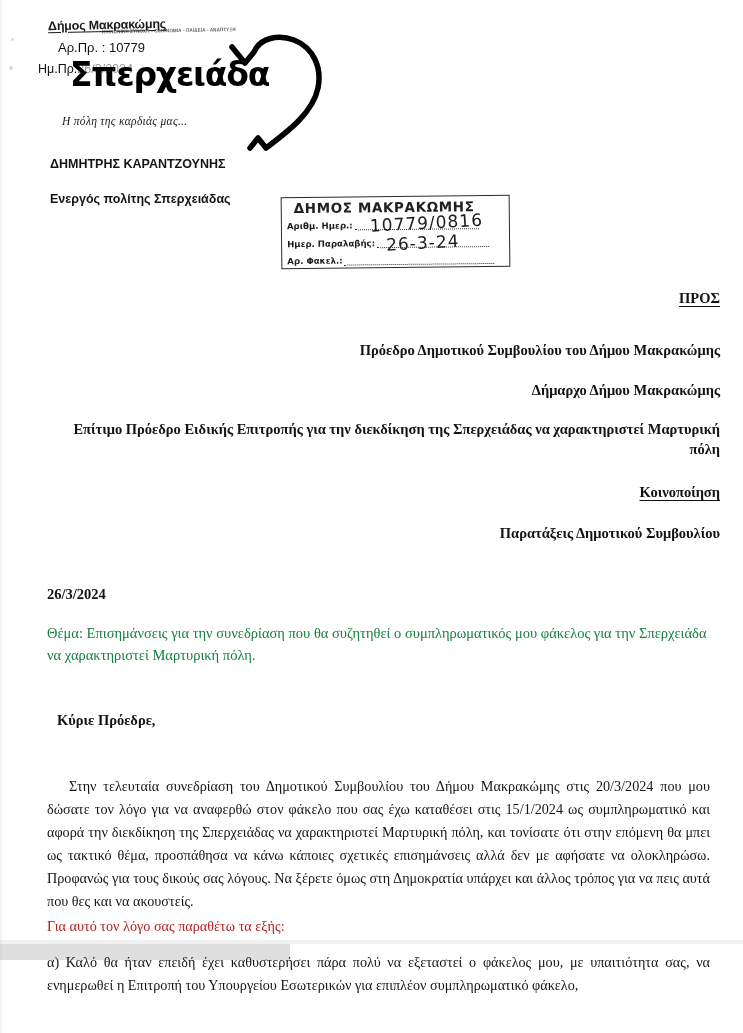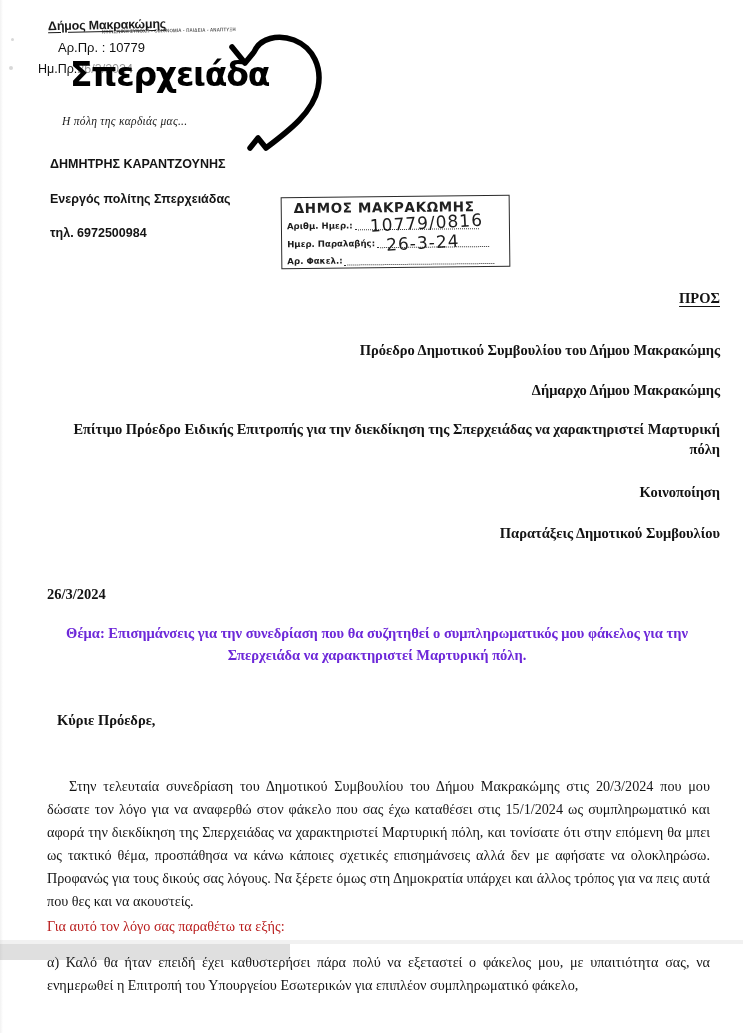--- a/index.html
+++ b/index.html
@@ -219,44 +219,45 @@
     position: absolute;
     left: 300px;
     top: 484px;
     width: 420px;
     text-align: right;
     font-weight: 700;
     color: #131313;
   }
   .koin-heading {
     font-size: 14.5px;
+    text-decoration: underline;
     text-underline-offset: 2.5px;
     margin-bottom: 24px;
   }
   .koin-line { font-size: 14.5px; }
 
   
   .doc-date {
     position: absolute;
     left: 47px;
     top: 586px;
     font-size: 14.5px;
     font-weight: 700;
     color: #131313;
   }
   .subject {
     position: absolute;
     left: 47px;
     top: 622px;
     width: 660px;
     font-size: 14.5px;
-    font-weight: 700;
-    color: #6d28d9;
+    font-weight: 400;
+    color: #15803d;
     line-height: 1.55;
-    text-align: center;
+    text-align: left;
   }
 
   
   .salutation {
     position: absolute;
     left: 57px;
     top: 712px;
     font-size: 14.5px;
     font-weight: 700;
     color: #131313;
@@ -329,21 +330,20 @@
   <div class="lh-heart">
     <svg width="112" height="122" viewBox="0 0 112 122" fill="none" xmlns="http://www.w3.org/2000/svg">
       <path d="M12 17 L25 33 L34 22 C40 8 58 4 74 10 C94 18 102 38 98 58 C93 82 70 100 46 118 L38 108 L30 118" stroke="#000" stroke-width="5.5" stroke-linecap="round" stroke-linejoin="round" fill="none"></path>
     </svg>
   </div>
 </div>
 
 <div class="sender">
   <div class="sender-line">ΔΗΜΗΤΡΗΣ ΚΑΡΑΝΤΖΟΥΝΗΣ</div>
   <div class="sender-line">Ενεργός πολίτης  Σπερχειάδας</div>
-  <div class="sender-line">τηλ. 6972500984</div>
 </div>
 
 <div class="stamp">
   <div class="stamp-title">ΔΗΜΟΣ ΜΑΚΡΑΚΩΜΗΣ</div>
   <div class="stamp-row r1">
     <span>Αριθμ. Ημερ.:</span><span class="stamp-dots"></span>
   </div>
   <div class="stamp-row r2">
     <span>Ημερ. Παραλαβής:</span><span class="stamp-dots"></span>
   </div>

